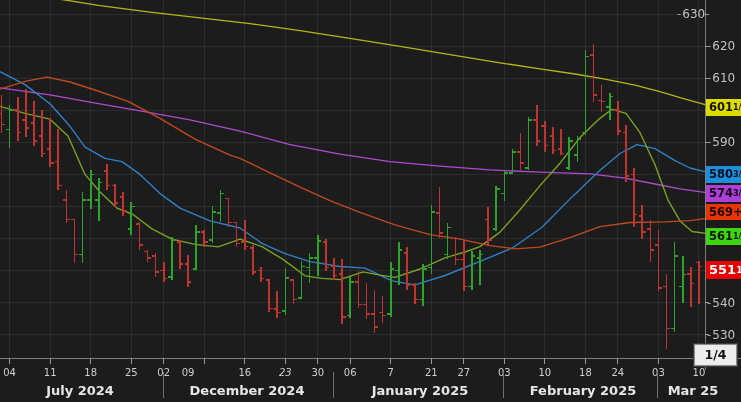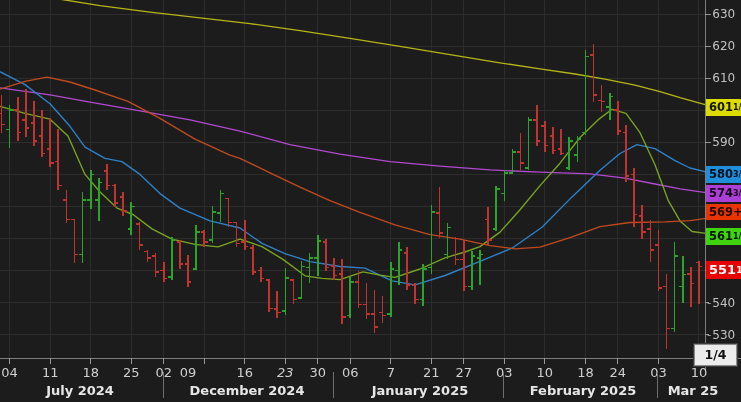--- a/index.html
+++ b/index.html
@@ -20,21 +20,21 @@
   .price-tag{
     position:absolute;left:706px;min-width:30px;padding:1px 2px 1px 3px;
     font-size:11.5px;font-weight:600;line-height:14px;white-space:nowrap;
     letter-spacing:0px;
   }
   .price-tag .frac{font-size:8px;font-weight:600;vertical-align:1px;}
   .price-tag.last{font-size:13px;font-weight:700;line-height:15px;}
   .price-tag.last .frac{font-size:9px;font-weight:700;}
   
   .date-label{
-    position:absolute;color:#cfcfcf;font-size:13px;line-height:12px;
+    position:absolute;color:#cfcfcf;font-size:10px;line-height:12px;
     transform:translateX(-50%);top:367px;white-space:nowrap;
   }
   .month-label{
     position:absolute;color:#e6e6e6;font-size:13px;font-weight:bold;line-height:14px;
     transform:translateX(-50%);top:384px;white-space:nowrap;
   }
   .month-sep{
     position:absolute;top:372px;width:1px;height:26px;background:#6f6f6f;
   }
   #tick-size-box{
@@ -559,21 +559,21 @@
           <line x1="705" y1="270.64" x2="709" y2="270.64" stroke="#9a9a9a" stroke-width="1" shape-rendering="crispEdges"></line>
         </g>
       </svg>
     </div>
   <div class="strip" id="price-axis" style="left:705px;top:0;width:36px;height:360px;"></div>
   <div class="strip" id="time-axis" style="left:0;top:358px;width:741px;height:44px;"></div>
   <div id="tick-size-box">1/4</div>
 <div class="axis-label" style="left: 707px; top: 104.24px;"><span class="dash">-</span>600</div>
     <div class="axis-label" style="left: 707px; top: 232.56px;"><span class="dash">-</span>560</div>
     <div class="axis-label" style="left: 707px; top: 264.64px;"><span class="dash">-</span>550</div>
-    <div class="axis-label" style="left: 707px; top: 8px;"><span class="dash">-</span>630</div>
+    <div class="axis-label" style="left: 677px; top: 8px;"><span class="dash">-</span>630</div>
     <div class="axis-label" style="left: 707px; top: 40.08px;"><span class="dash">-</span>620</div>
     <div class="axis-label" style="left: 707px; top: 72.16px;"><span class="dash">-</span>610</div>
     <div class="axis-label" style="left: 707px; top: 136.32px;"><span class="dash">-</span>590</div>
     <div class="axis-label" style="left: 707px; top: 296.72px;"><span class="dash">-</span>540</div>
     <div class="axis-label" style="left: 707px; top: 328.8px;"><span class="dash">-</span>530</div>
     <div class="price-tag" style="top: 99.428px; background: rgb(220, 220, 0); color: rgb(20, 20, 0);">601<span class="frac">1/2</span>+</div>
     <div class="price-tag" style="top: 165.994px; background: rgb(31, 143, 220); color: rgb(0, 17, 28);">580<span class="frac">3/4</span>+</div>
     <div class="price-tag" style="top: 185.242px; background: rgb(172, 63, 214); color: rgb(22, 0, 28);">574<span class="frac">3/4</span>+</div>
     <div class="price-tag" style="top: 203.688px; background: rgb(232, 52, 0); color: rgb(28, 6, 0);">569+</div>
     <div class="price-tag" style="top: 227.748px; background: rgb(63, 212, 15); color: rgb(5, 21, 0);">561<span class="frac">1/2</span>+</div>

